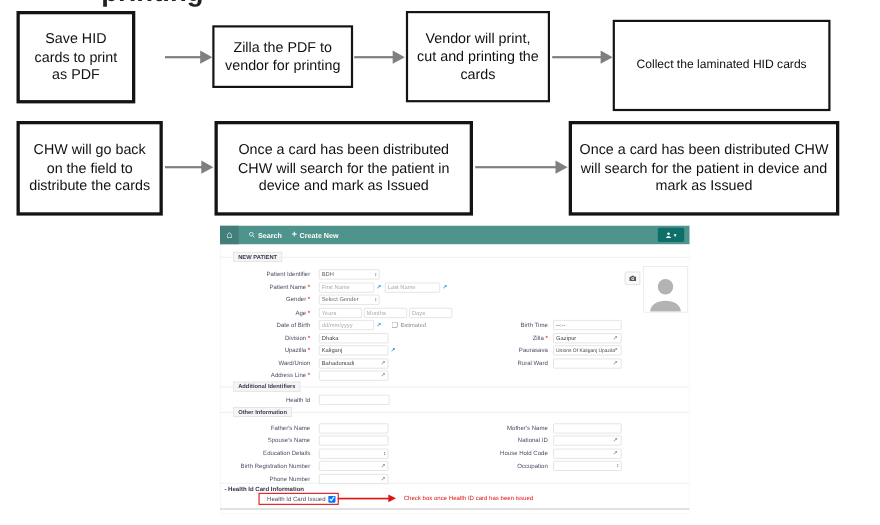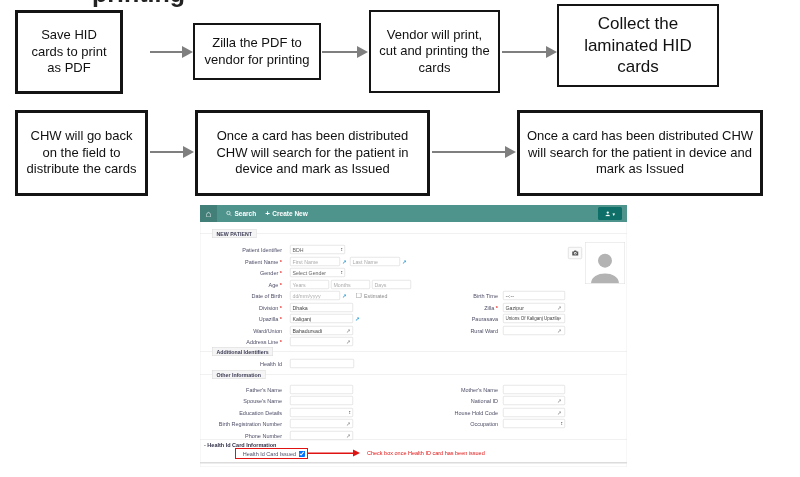--- a/index.html
+++ b/index.html
@@ -66,21 +66,21 @@
 </style>
 </head>
 <body>
 
 <div class="clip-title"><span>printing</span></div>
 
 <div>
   <div class="box b3" style="left:15px;top:10px;width:108px;height:84px;font-size:13px">Save HID cards to print as PDF</div>
   <div class="box" style="left:193px;top:23px;width:128px;height:57px">Zilla the PDF to vendor for printing</div>
   <div class="box" style="left:369px;top:10px;width:131px;height:83px">Vendor will print, cut and printing the cards</div>
-  <div class="box" style="left:557px;top:4px;width:162px;height:83px;font-size:17px">Collect the laminated HID cards</div>
+  <div class="box" style="left:557px;top:18px;width:198px;height:83px;font-size:11px">Collect the laminated HID cards</div>
 
   <div class="box b3" style="left:15px;top:110px;width:133px;height:86px">CHW will go back on the field to distribute the cards</div>
   <div class="box b3" style="left:195px;top:110px;width:235px;height:86px">Once a card has been distributed CHW will search for the patient in device and mark as Issued</div>
   <div class="box b3" style="left:517px;top:110px;width:246px;height:86px">Once a card has been distributed CHW will search for the patient in device and mark as Issued</div>
 
   <div class="aline" style="left:150px;top:51px;width:33px"></div>
   <div class="ahead" style="left:182px;top:46px"></div>
   <div class="aline" style="left:322px;top:51px;width:36px"></div>
   <div class="ahead" style="left:357px;top:46px"></div>
   <div class="aline" style="left:502px;top:51px;width:45px"></div>

